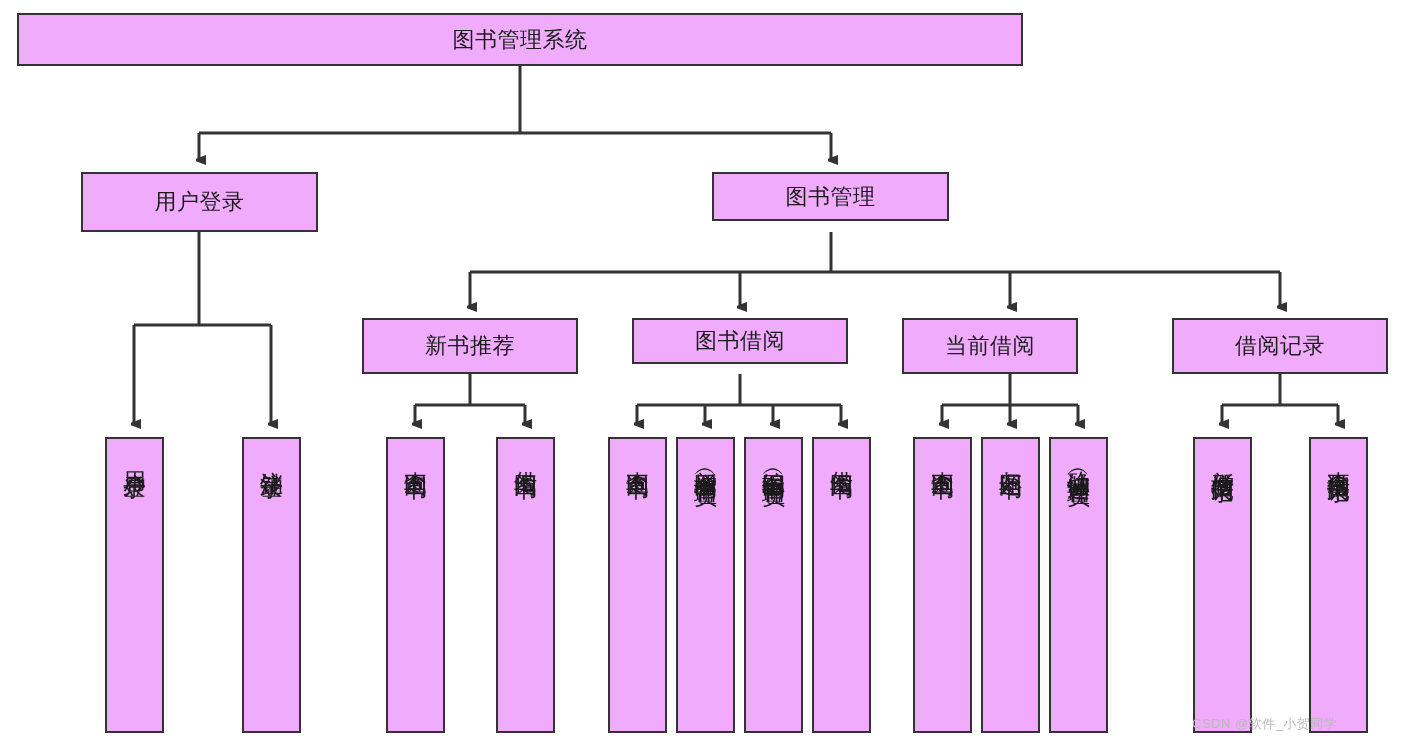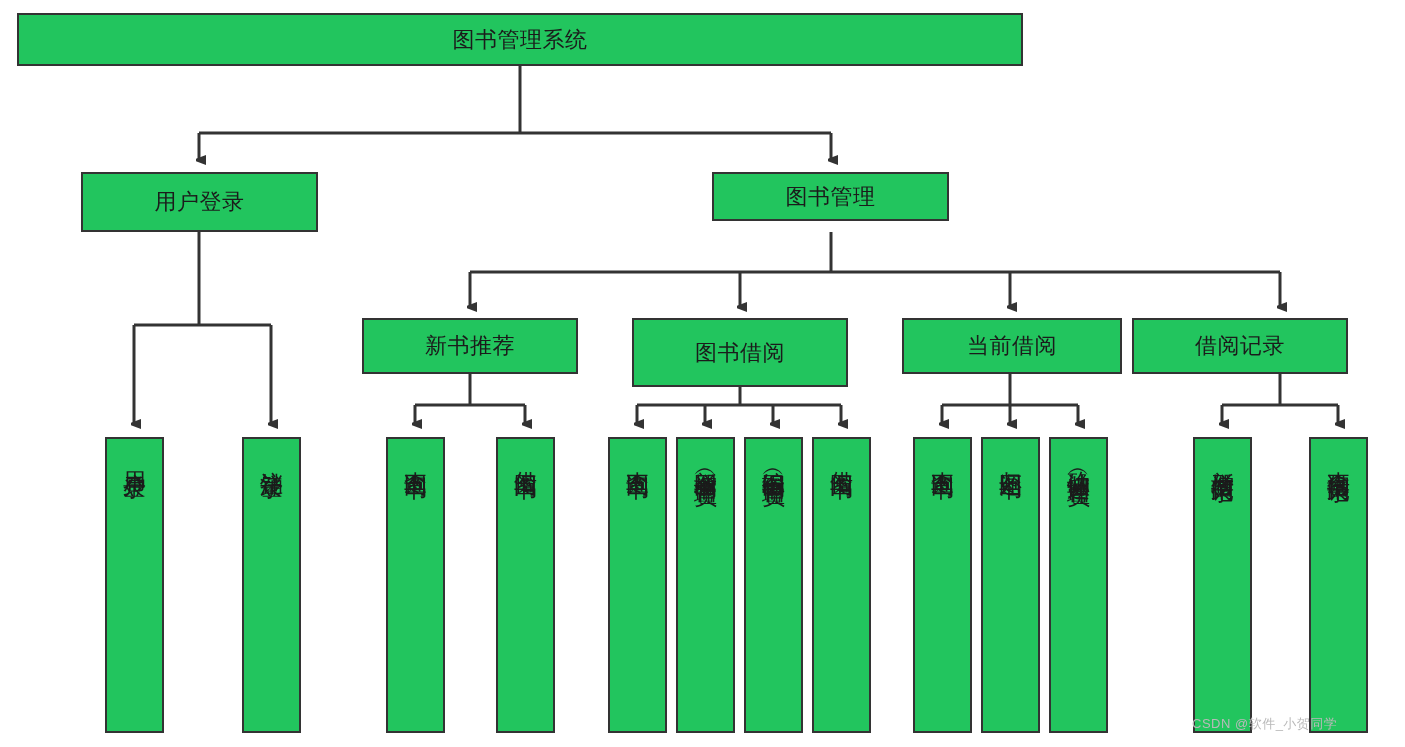--- a/index.html
+++ b/index.html
@@ -20,21 +20,21 @@
   svg.lines {
     position: absolute;
     left: 0;
     top: 0;
     width: 1405px;
     height: 747px;
   }
   .node {
     position: absolute;
     box-sizing: border-box;
-    background: #22c55e;
+    background: #f0abfc;
     border: 2.5px solid #333333;
     display: flex;
     align-items: center;
     justify-content: center;
     color: #1b1b1b;
   }
   .node .lbl {
     display: block;
     text-align: center;
     line-height: 1.0;
@@ -126,27 +126,27 @@
   <div class="node horiz" style="left:81px; top:172px; width:237px; height:60px;">
     <span class="lbl">用户登录</span>
   </div>
   <div class="node horiz" style="left:712px; top:172px; width:237px; height:49px;">
     <span class="lbl">图书管理</span>
   </div>
 
   <div class="node horiz" style="left:362px; top:318px; width:216px; height:56px;">
     <span class="lbl">新书推荐</span>
   </div>
-  <div class="node horiz" style="left:632px; top:318px; width:216px; height:69px;">
+  <div class="node horiz" style="left:632px; top:318px; width:216px; height:46px;">
     <span class="lbl">图书借阅</span>
   </div>
-  <div class="node horiz" style="left:902px; top:318px; width:220px; height:56px;">
+  <div class="node horiz" style="left:902px; top:318px; width:176px; height:56px;">
     <span class="lbl">当前借阅</span>
   </div>
-  <div class="node horiz" style="left:1132px; top:318px; width:216px; height:56px;">
+  <div class="node horiz" style="left:1172px; top:318px; width:216px; height:56px;">
     <span class="lbl">借阅记录</span>
   </div>
 
   <div class="node vert" style="left:105px; top:437px; width:59px; height:296px;">
     <span class="lbl">用户登录</span>
   </div>
   <div class="node vert" style="left:242px; top:437px; width:59px; height:296px;">
     <span class="lbl">注销登录</span>
   </div>
 

